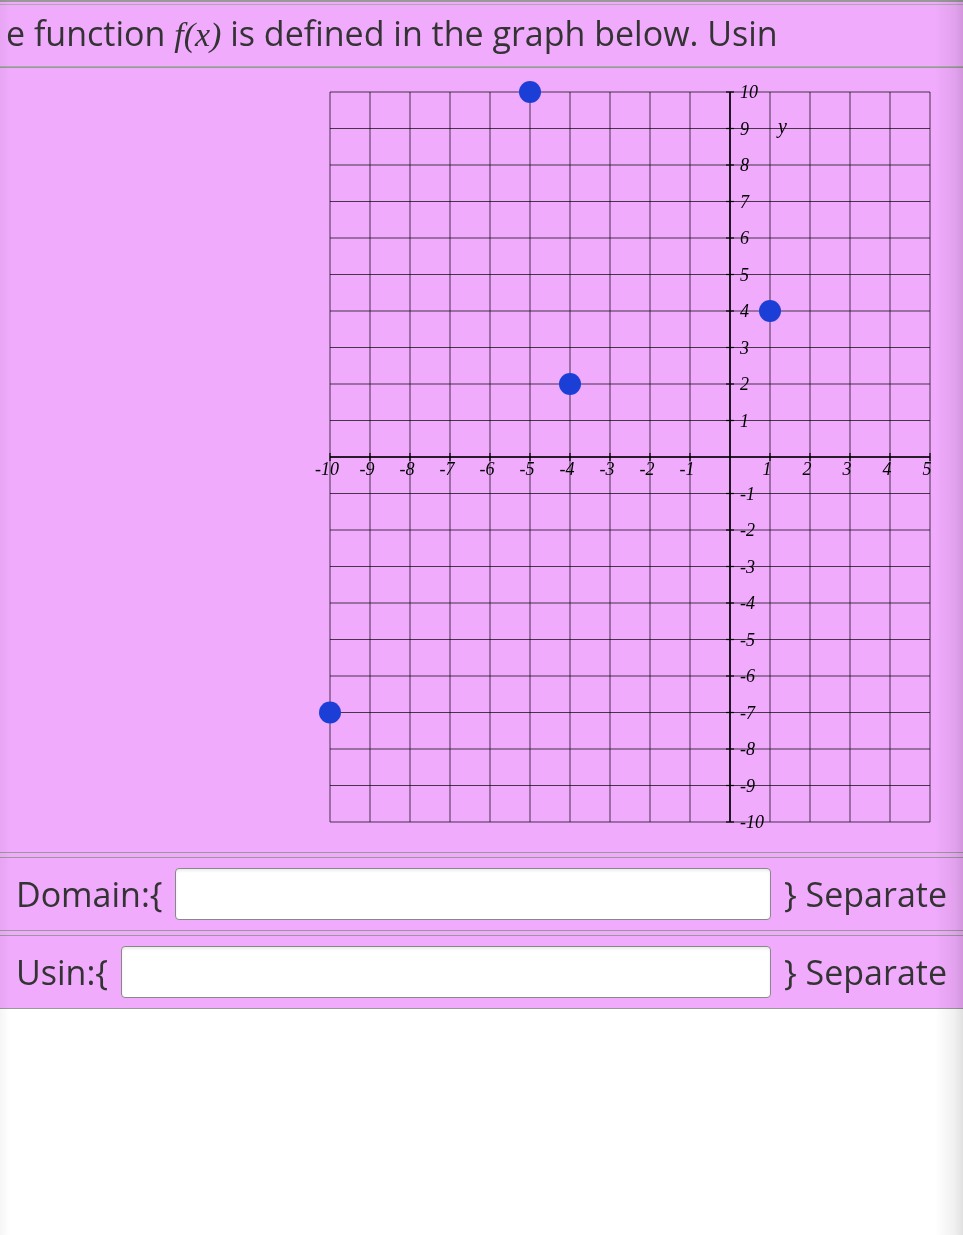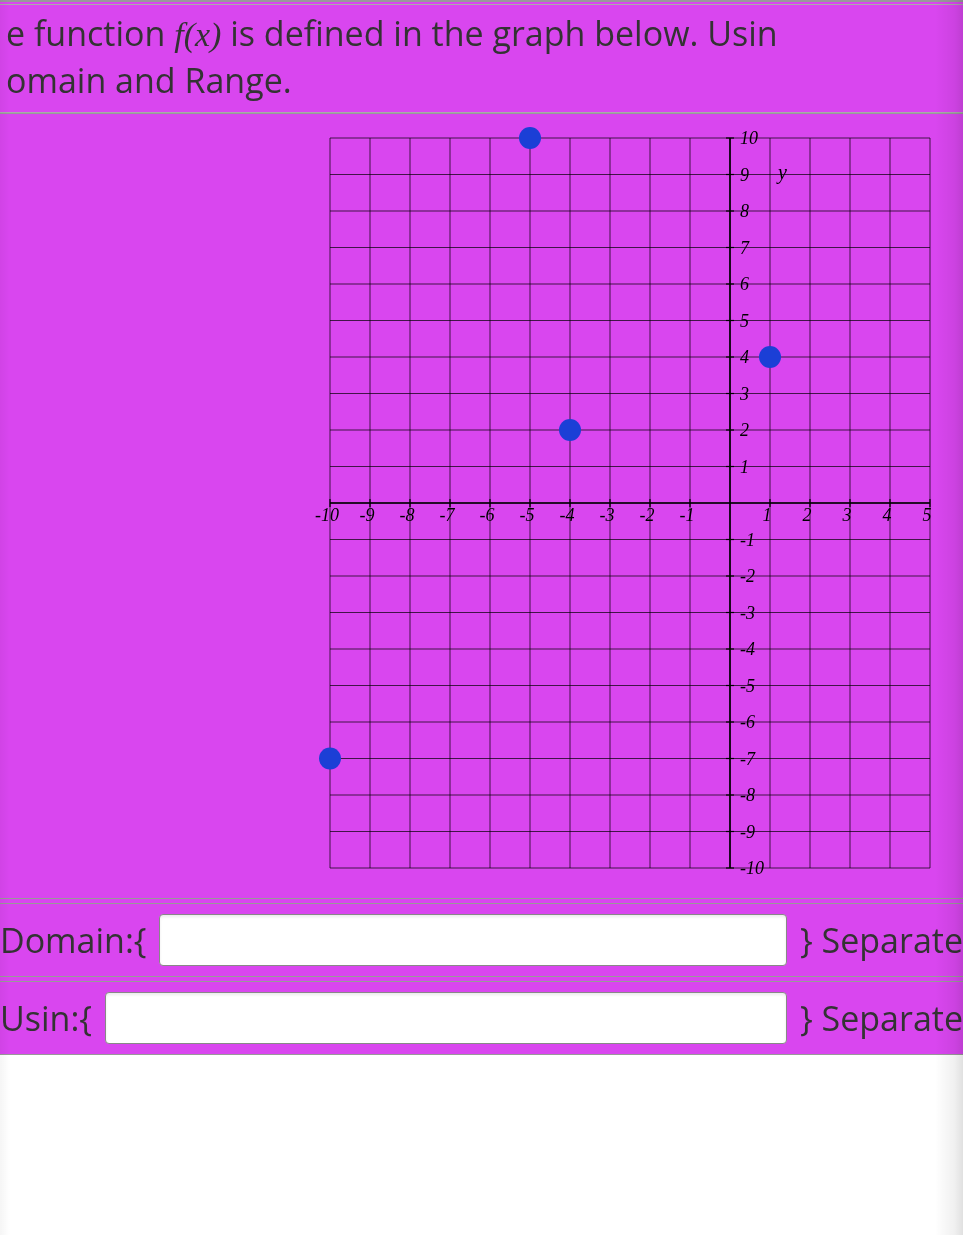--- a/index.html
+++ b/index.html
@@ -8,21 +8,21 @@
     padding: 0;
     font-family: "Open Sans", "Segoe UI", Arial, sans-serif;
     background: #ffffff;
     width: 963px;
     height: 1235px;
     overflow: hidden;
     position: relative;
   }
   .page {
     padding: 0;
-    background: #d946ef;
+    background: #f0abfc;
   }
   .top-border {
     height: 2px;
     background: #999;
     margin-bottom: 2px;
   }
   .question-area {
     border-top: 1px solid #aaa;
     border-bottom: 1px solid #aaa;
     padding: 6px 0 8px 0;
@@ -53,21 +53,21 @@
     font-family: Georgia, "Times New Roman", serif;
     font-style: italic;
     font-size: 20px;
     fill: #000;
   }
   .row {
     display: flex;
     align-items: center;
     border-top: 1px solid #999;
     border-bottom: 1px solid #999;
-    padding: 10px 0;
+    padding: 10px 16px;
     font-size: 34px;
     color: #333;
     margin-top: 4px;
   }
   .row .label { white-space: pre; }
   .row input[type="text"] {
     flex: 1;
     height: 52px;
     font-size: 28px;
     border: 1px solid #888;
@@ -95,21 +95,20 @@
 </style>
 </head>
 <body>
 
 <div class="page">
   <div class="top-border"></div>
 
   <div class="question-area">
     <div class="question-text">
       <span>e function </span><span class="math-f"><span>f(x)</span></span><span> is defined in the graph below. Usin</span><br>
-      <span>omain and Range.</span>
     </div>
   </div>
 
   <div class="graph-wrap">
     <svg class="graph" id="graph-svg" width="640" height="770">
         <line x1="20" y1="750" x2="20" y2="20" stroke="#000" stroke-width="0.7"></line>
         <line x1="60" y1="750" x2="60" y2="20" stroke="#000" stroke-width="0.7"></line>
         <line x1="100" y1="750" x2="100" y2="20" stroke="#000" stroke-width="0.7"></line>
         <line x1="140" y1="750" x2="140" y2="20" stroke="#000" stroke-width="0.7"></line>
         <line x1="180" y1="750" x2="180" y2="20" stroke="#000" stroke-width="0.7"></line>

